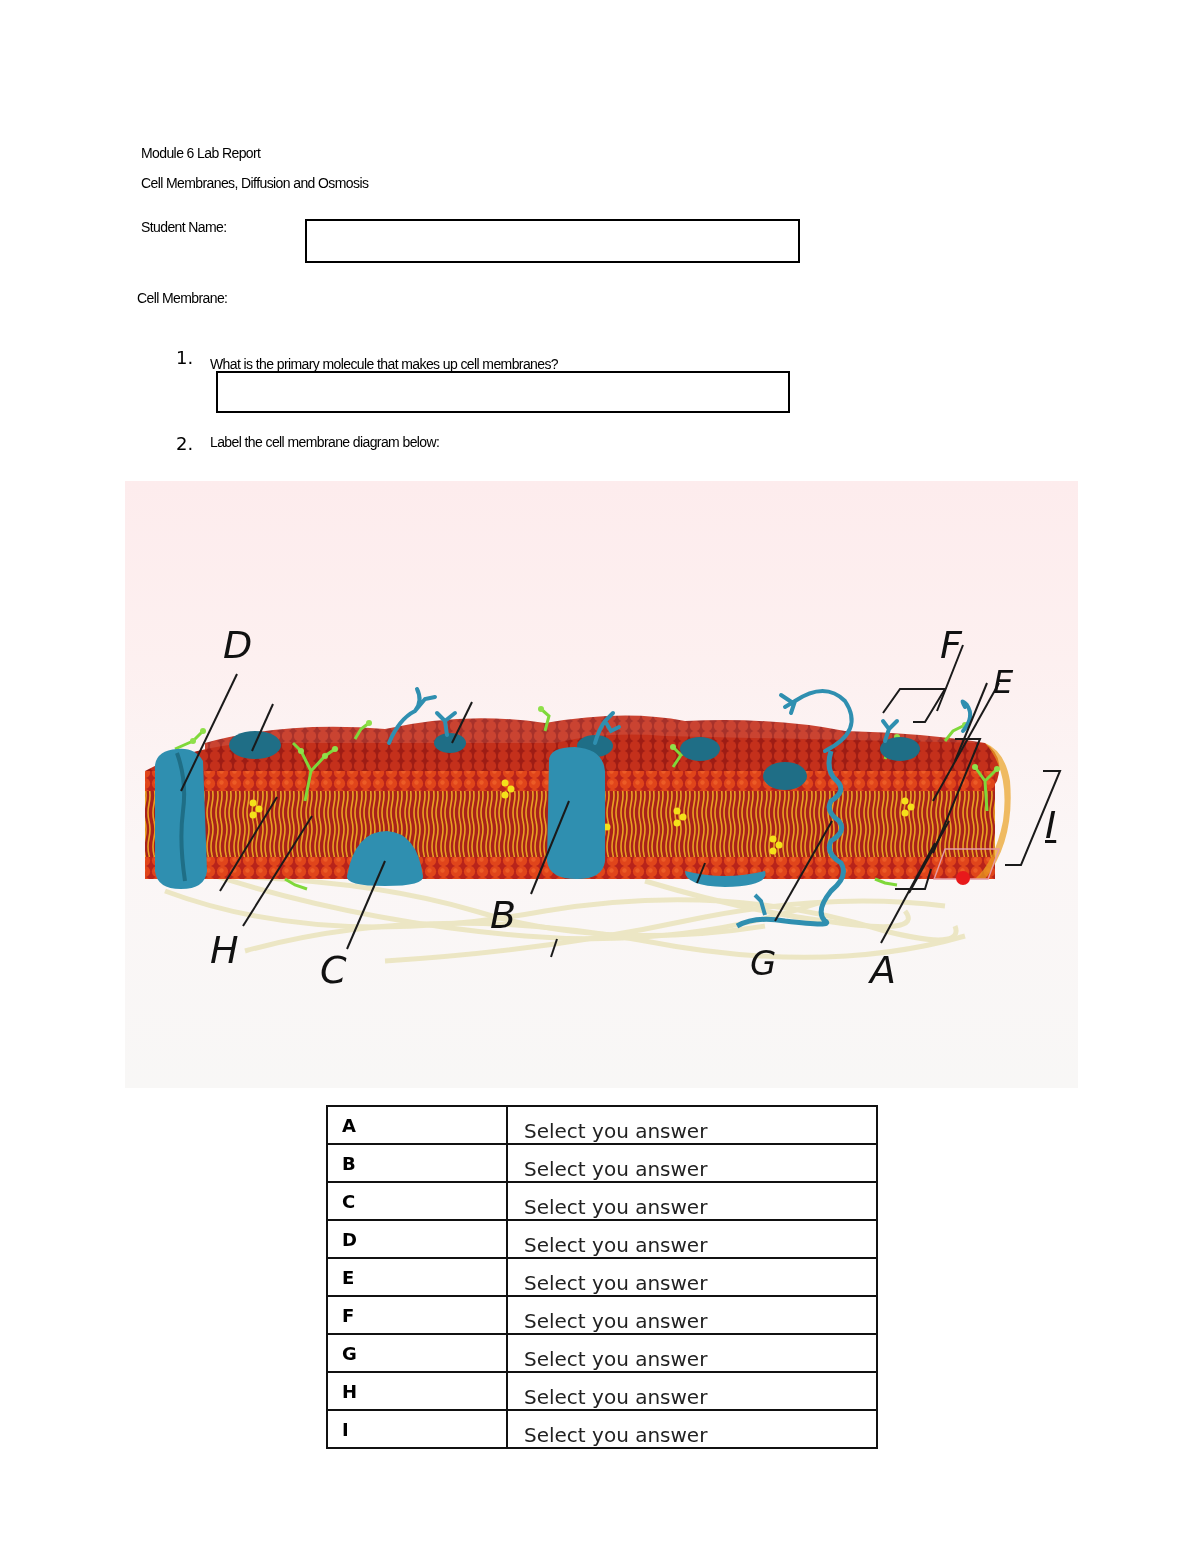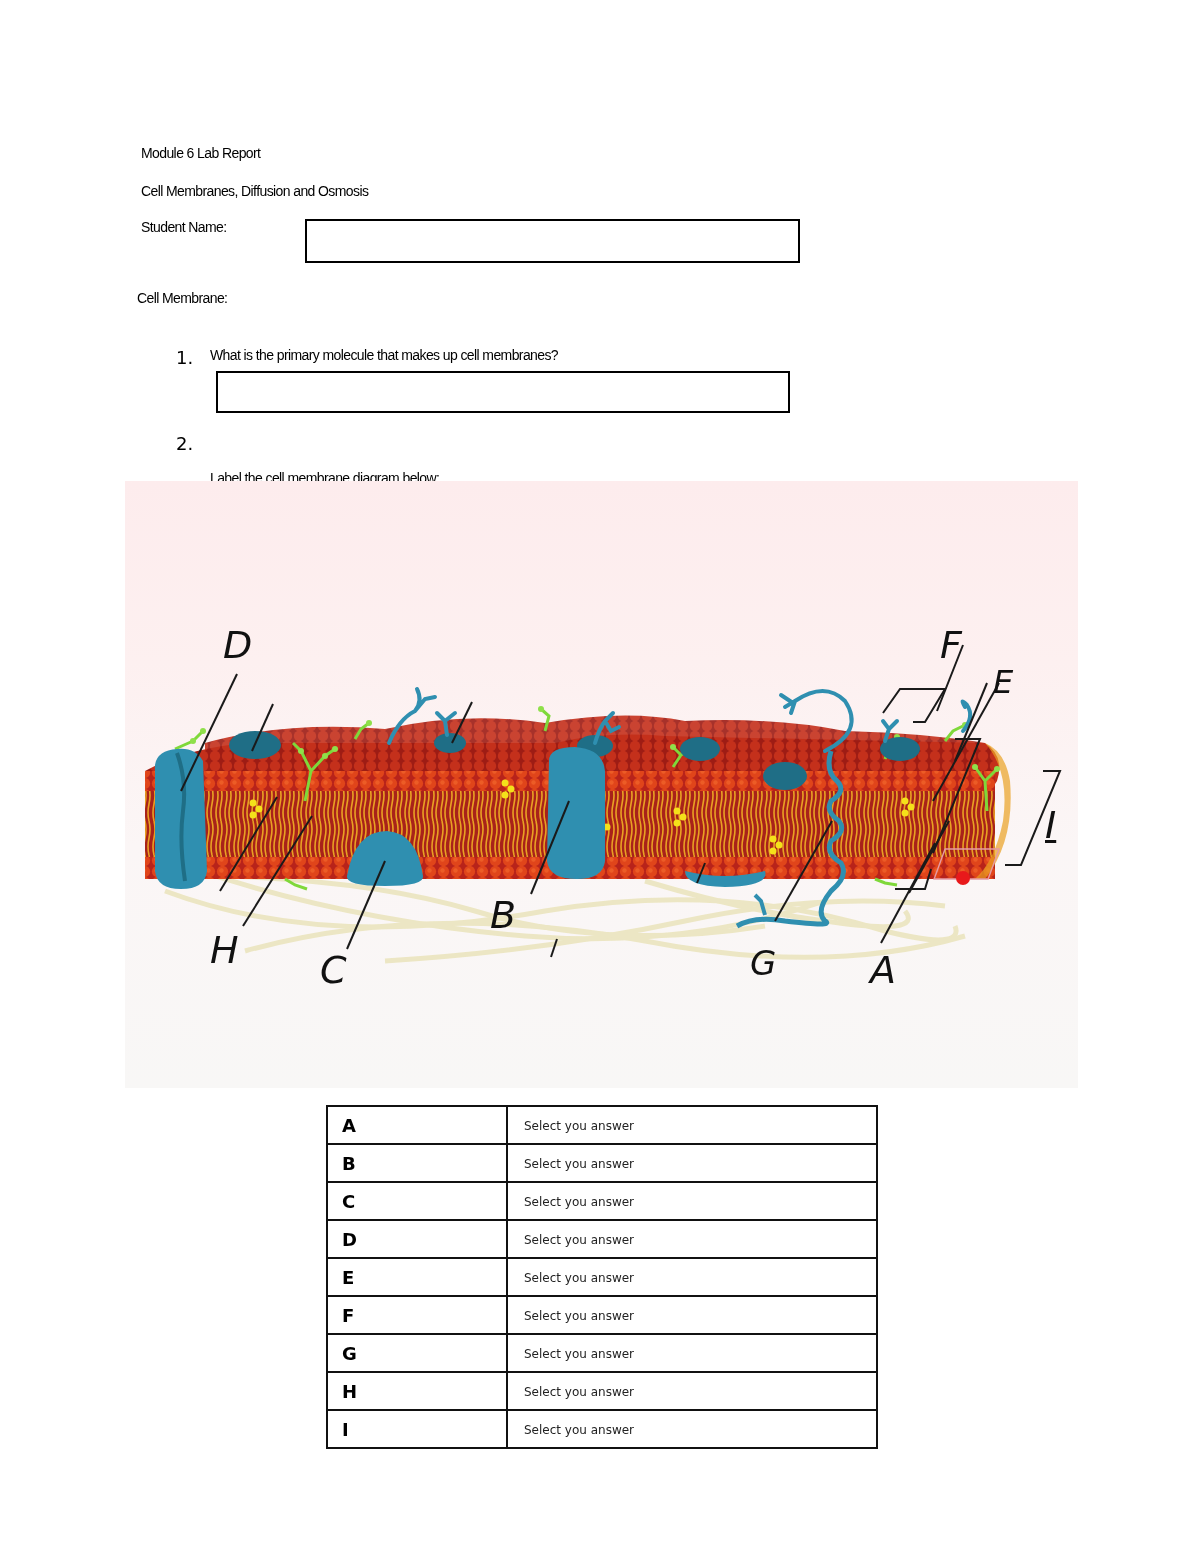--- a/index.html
+++ b/index.html
@@ -17,48 +17,48 @@
     }
     .doc-text {
       position: absolute;
       font-family: Liberation Sans, sans-serif;
       font-size: 14px;
       letter-spacing: -0.6px;
       white-space: nowrap;
       line-height: 1;
     }
     .title-1 { left: 141px; top: 146px; }
-    .title-2 { left: 141px; top: 184px; }
+    .title-2 { left: 141px; top: 176px; }
     .label-student { left: 141px; top: 220px; }
     .name-box {
       position: absolute;
       left: 305px; top: 219px;
       width: 491px; height: 40px;
       border: 2px solid #000;
       background: #fff;
       box-sizing: content-box;
     }
     .section-heading { left: 137px; top: 291px; }
     .q-num {
       position: absolute;
       font-family: "DejaVu Sans", sans-serif;
       font-size: 18px;
       line-height: 1;
     }
     .q1-num { left: 176px; top: 349px; }
-    .q1-text { left: 210px; top: 348px; }
+    .q1-text { left: 210px; top: 357px; }
     .answer-box {
       position: absolute;
       left: 216px; top: 371px;
       width: 570px; height: 38px;
       border: 2px solid #000;
       background: #fff;
     }
     .q2-num { left: 176px; top: 435px; }
-    .q2-text { left: 210px; top: 435px; margin-top: 36px; }
+    .q2-text { left: 210px; top: 435px; }
 
     .diagram {
       position: absolute;
       left: 125px; top: 481px;
       width: 953px; height: 607px;
       background: linear-gradient(to bottom, #fdeced 0%, #fdf0f0 30%, #fbf6f6 60%, #f8f7f6 100%);
       overflow: hidden;
     }
     .diagram svg { position: absolute; left: 0; top: 0; }
     .diagram-label {
@@ -89,21 +89,21 @@
       font-weight: bold;
       font-size: 18px;
       padding-left: 14px;
       padding-top: 8px;
       box-sizing: border-box;
     }
     .answer-table td.select-cell {
       padding-left: 16px;
       padding-top: 12px;
       font-family: "DejaVu Sans", sans-serif;
-      font-size: 12px;
+      font-size: 20px;
       color: #222;
       box-sizing: border-box;
       cursor: pointer;
       margin-left: 16px;
     }
   </style>
 </head>
 <body>
 
 <div class="doc-text title-1">Module 6 Lab Report</div>

